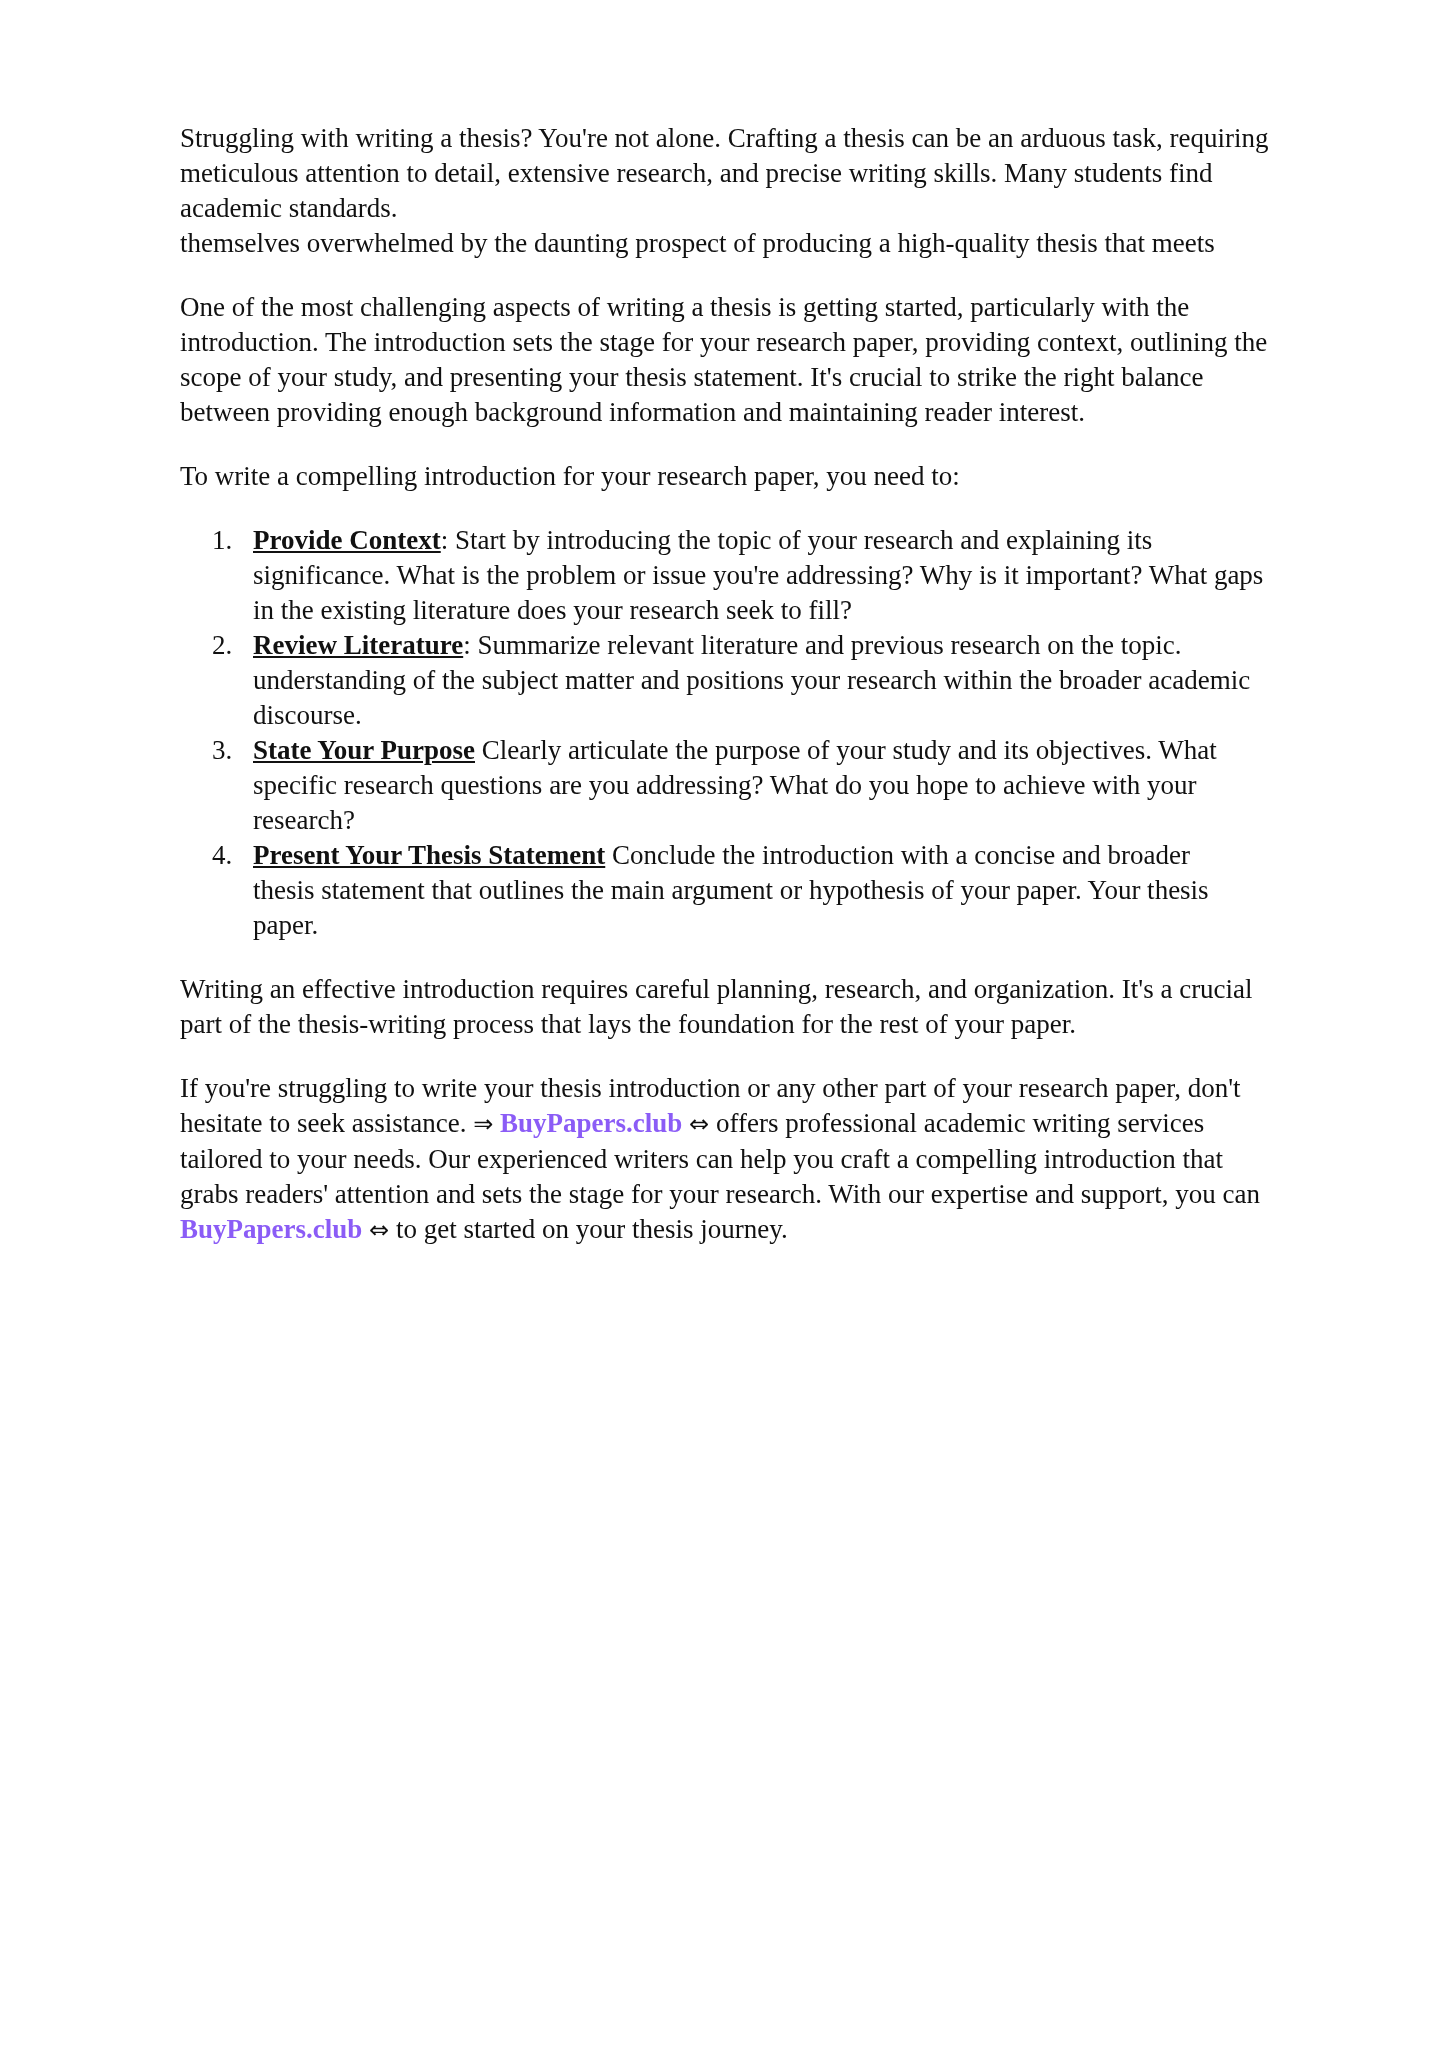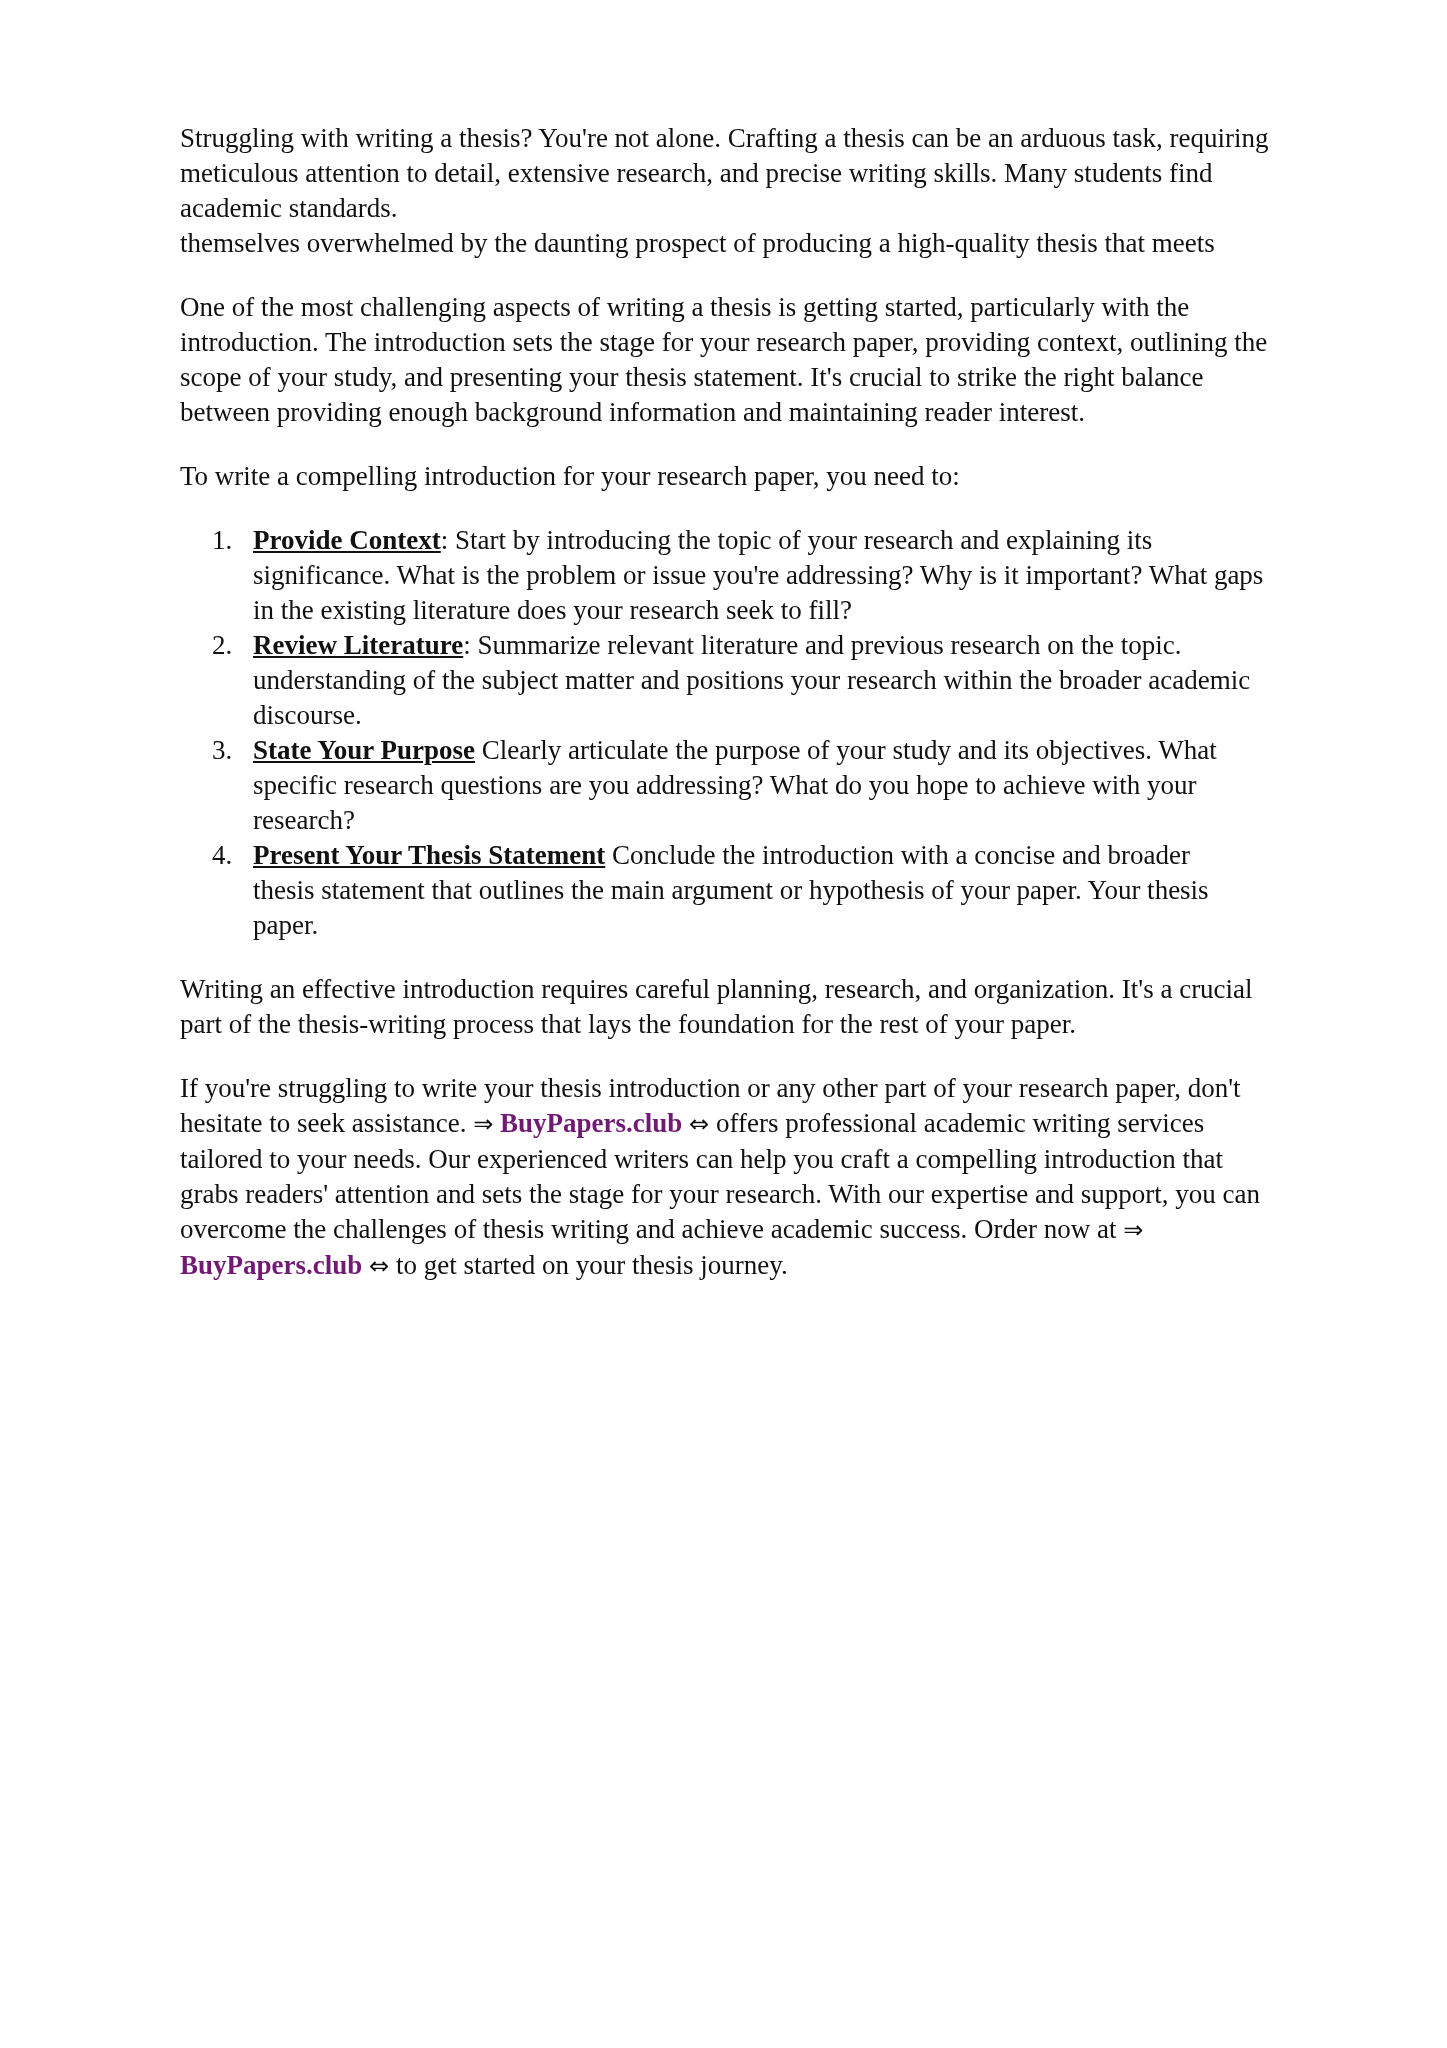--- a/index.html
+++ b/index.html
@@ -5,21 +5,21 @@
   html, body { margin:0; padding:0; background:#ffffff; }
   body { width:1447px; height:2048px; position:relative; overflow:hidden;
          font-family:"Liberation Serif", "DejaVu Serif", serif; color:#111; }
   .page { position:absolute; left:180px; top:121px; width:1200px; font-size:27px; line-height:35px; }
   p { margin:0 0 29px 0; }
   .line { display:block; white-space:nowrap; }
   ol { margin:0 0 29px 0; padding:0; list-style:none; }
   li { position:relative; padding-left:73px; }
   .num { position:absolute; left:32px; top:0; }
   b { font-weight:bold;text-decoration:underline; }
-  .link { color:#701a75; font-weight:bold; text-decoration:none; }
+  .link { color:#8b5cf6; font-weight:bold; text-decoration:none; }
   .arrow { font-family:"DejaVu Sans", sans-serif; font-size:24px; }
 </style>
 </head>
 <body>
 
 <div class="page">
 
   <p>
     <span class="line">Struggling with writing a thesis? You're not alone. Crafting a thesis can be an arduous task, requiring</span>
     <span class="line">meticulous attention to detail, extensive research, and precise writing skills. Many students find</span>
@@ -73,21 +73,18 @@
   <p>
     <span class="line">If you're struggling to write your thesis introduction or any other part of your research paper, don't</span>
     <span class="line">
       <span>hesitate to seek assistance. </span><span class="arrow">⇒</span>
       <a class="link">BuyPapers.club</a>
       <span class="arrow">⇔</span><span> offers professional academic writing services</span>
     </span>
     <span class="line">tailored to your needs. Our experienced writers can help you craft a compelling introduction that</span>
     <span class="line">grabs readers' attention and sets the stage for your research. With our expertise and support, you can</span>
     <span class="line">
-      <span>overcome the challenges of thesis writing and achieve academic success. Order now at </span><span class="arrow">⇒</span>
-    </span>
-    <span class="line">
       <a class="link">BuyPapers.club</a>
       <span class="arrow">⇔</span><span> to get started on your thesis journey.</span>
     </span>
   </p>
 
 </div>
 
 </body></html>

